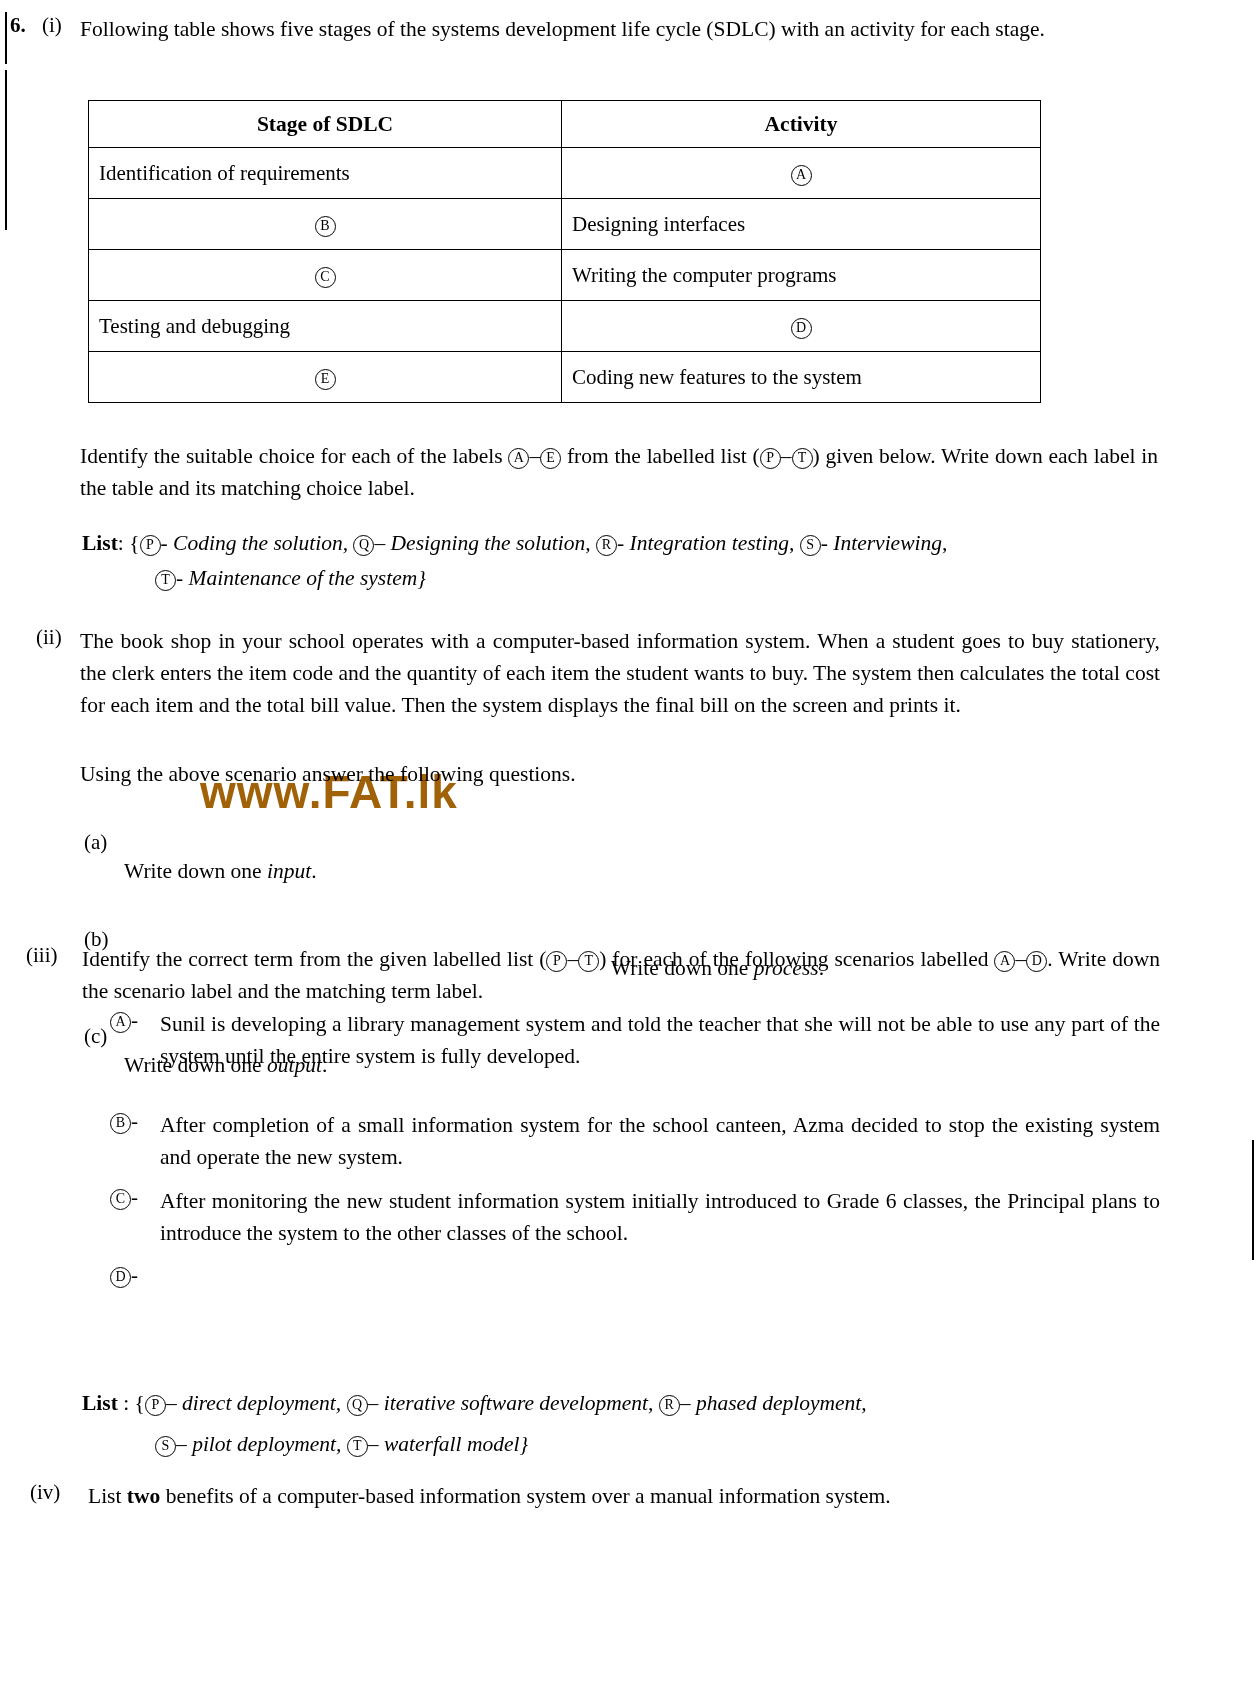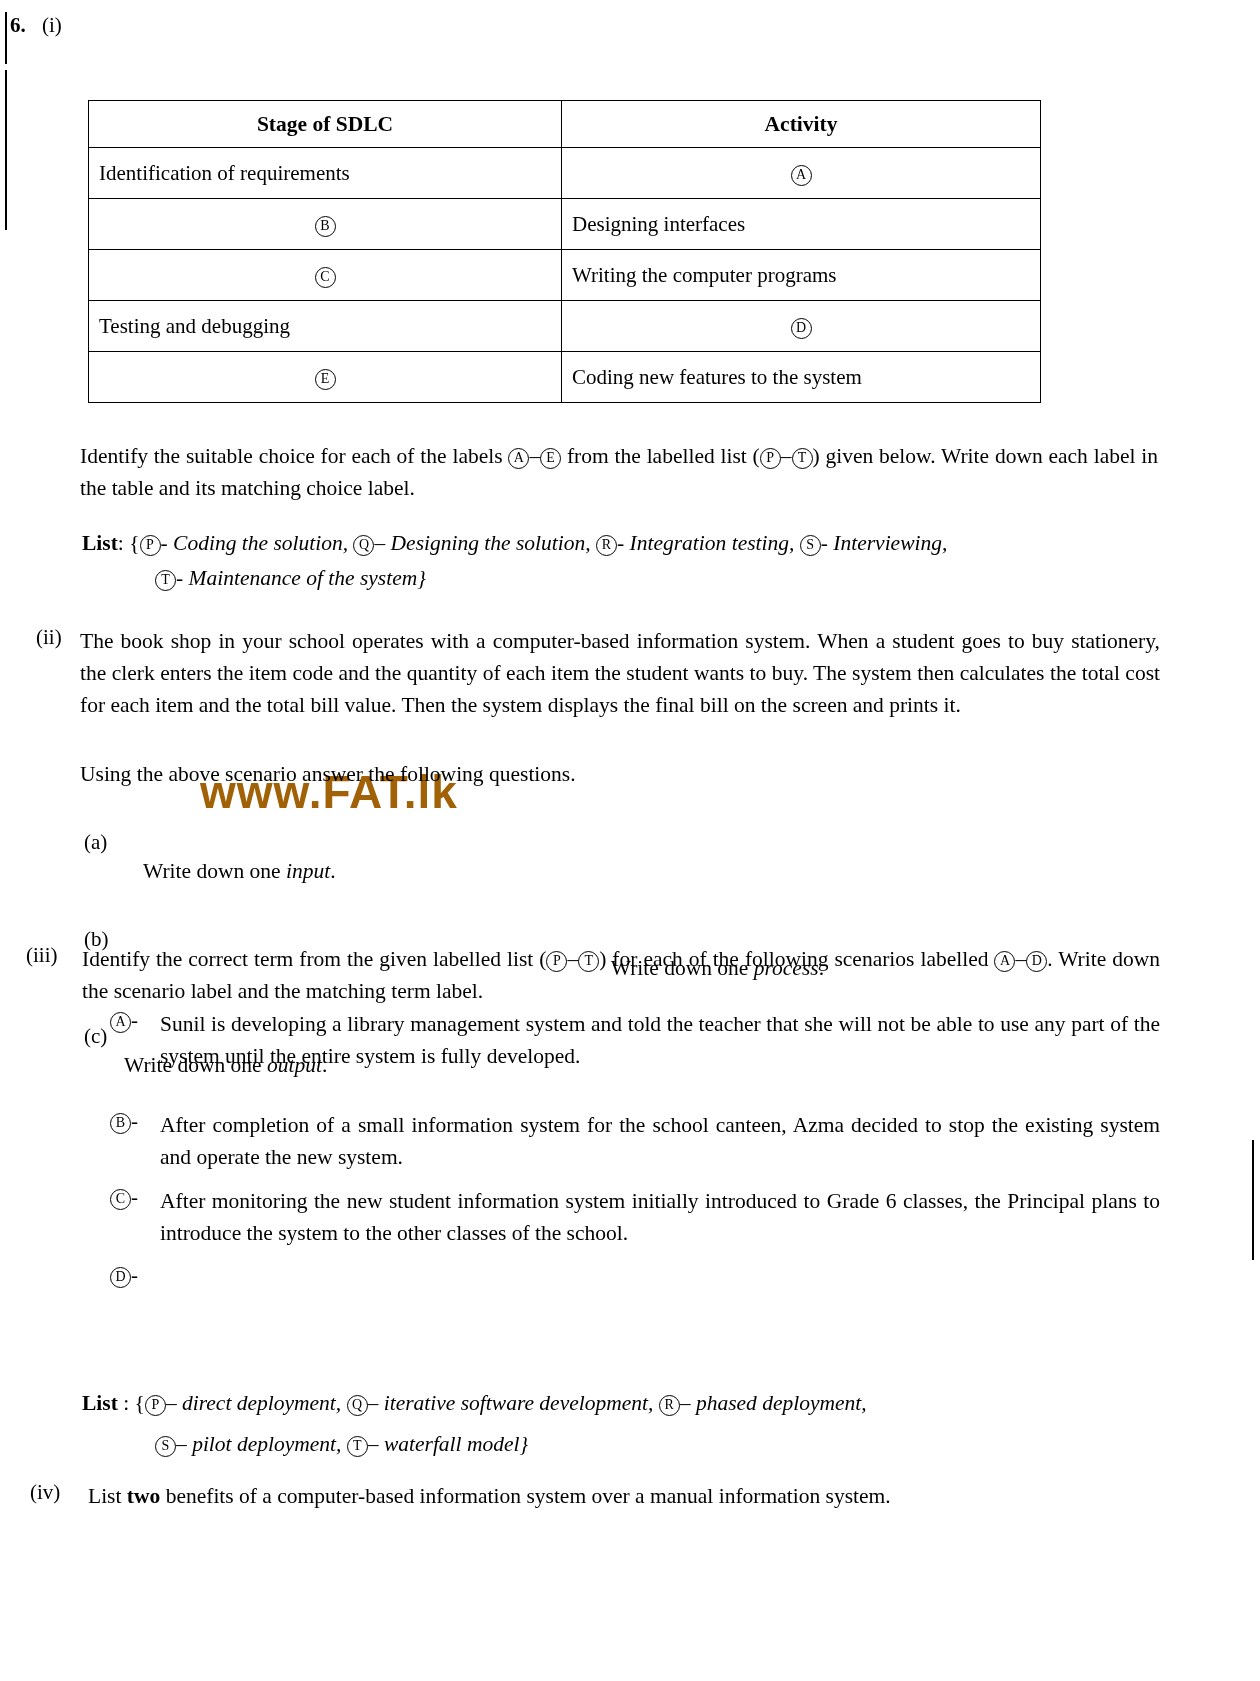--- a/index.html
+++ b/index.html
@@ -123,20 +123,21 @@
 
   <div class="edge-rule r1"></div>
   <div class="edge-rule r2"></div>
   <div class="right-rule a"></div>
 
   <div class="watermark">www.FAT.lk</div>
 
   <div class="q-num">6.</div>
 
   <div class="marker" style="left:42px; top:13px;">(i)</div>
+  <div class="para" style="left:80px; top:13px; width:1078px;">Following table shows five stages of the systems development life cycle (SDLC) with an activity for each stage.</div>
 
   <table class="sdlc-table">
     <thead>
       <tr>
         <th class="col-a">Stage of SDLC</th>
         <th class="col-b">Activity</th>
       </tr>
     </thead>
     <tbody>
       <tr>
@@ -176,21 +177,21 @@
   </div>
   <div class="para nojust" style="left:155px; top:562px; width:900px;">
     <span class="circ">T</span><span>-</span> <span class="italic">Maintenance of the system}</span>
   </div>
 
   <div class="marker" style="left:36px; top:625px;">(ii)</div>
   <div class="para" style="left:80px; top:625px; width:1080px;">The book shop in your school operates with a computer-based information system. When a student goes to buy stationery, the clerk enters the item code and the quantity of each item the student wants to buy. The system then calculates the total cost for each item and the total bill value. Then the system displays the final bill on the screen and prints it.</div>
   <div class="para nojust above" style="left:80px; top:758px; width:1000px;">Using the above scenario answer the following questions.</div>
 
   <div class="marker above" style="left:84px; top:798px;">(a)</div>
-  <div class="para nojust above" style="left:124px; top:798px; width:700px;margin-left:19px;">
+  <div class="para nojust above" style="left:124px; top:798px; width:700px;">
     <span>Write down one </span><span class="italic">input</span><span>.</span>
   </div>
 
   <div class="marker above" style="left:84px; top:838px;">(b)</div>
   <div class="para nojust above" style="left:124px; top:838px; width:700px;text-align:right;">
     <span>Write down one </span><span class="italic">process</span><span>.</span>
   </div>
 
   <div class="marker above" style="left:84px; top:878px;">(c)</div>
   <div class="para nojust above" style="left:124px; top:878px; width:700px;">

